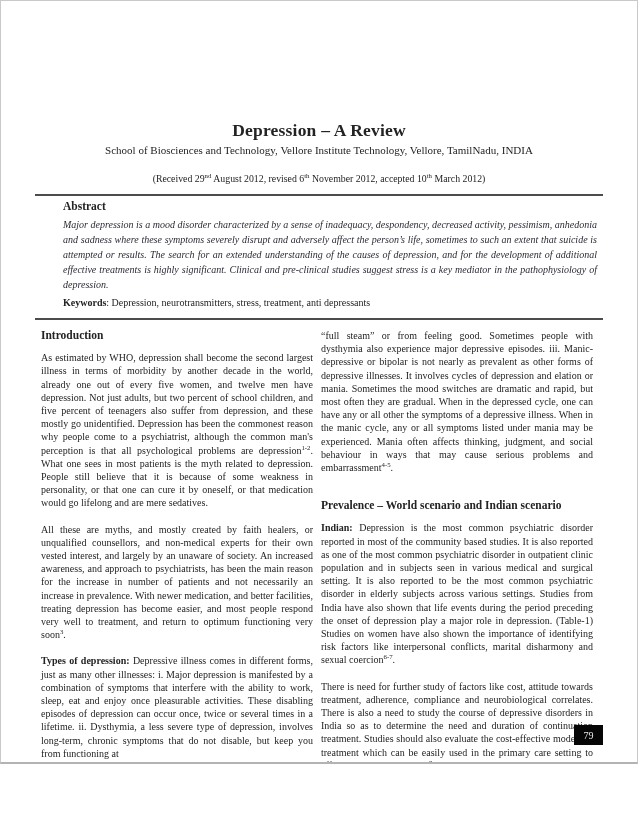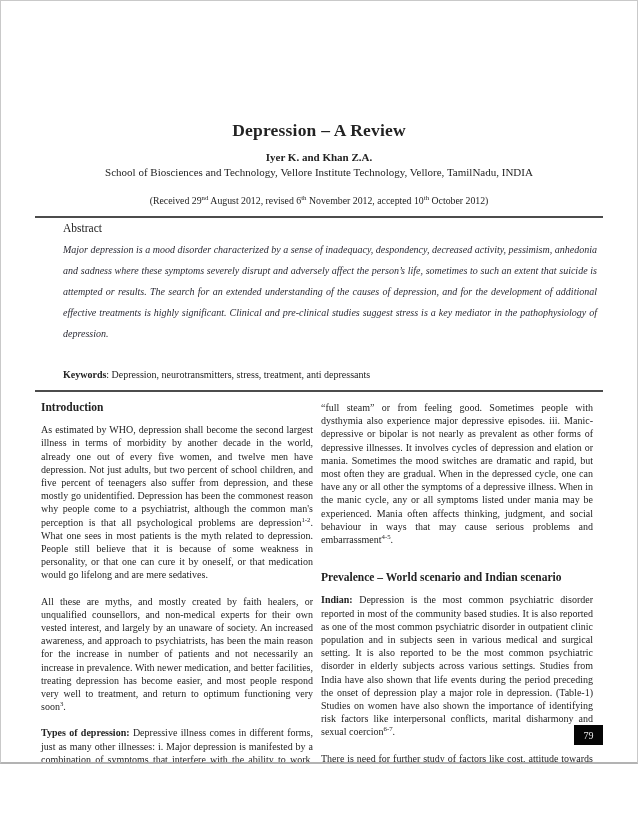--- a/index.html
+++ b/index.html
@@ -15,26 +15,26 @@
     overflow:hidden;
   }
   .header { text-align:center; padding-top:119px; }
   .title { font-size:17.5px; font-weight:bold; letter-spacing:0.2px; }
   .authors { font-size:11px; font-weight:bold; margin-top:10px; }
   .affiliation { font-size:11px; margin-top:3px; }
   .received { font-size:9.8px; margin-top:17px; }
   sup { font-size:6.8px; line-height:0; }
   .rule { height:2px; background:#4c4c4c; margin:10px 34px 0 34px; }
   .abstract { margin:4px 40px 0 62px; }
-  .abstract-heading { font-size:11.5px; font-weight:normal; }
+  .abstract-heading { font-size:11.5px; font-weight:bold; }
   .abstract-body {
     font-size:10px; font-style:italic; text-align:justify;
-    line-height:21px; margin-top:5px; color:#2b2b35;
+    line-height:15px; margin-top:5px; color:#2b2b35;
   }
-  .keywords { font-size:10px; margin-top:25px; }
+  .keywords { font-size:10px; margin-top:5px; }
   .bold { font-weight:bold; }
   .columns { display:flex; gap:8px; margin:9px 40px 0 40px; }
   .col { width:272px; font-size:10px; line-height:13.2px; text-align:justify; }
   .col p { margin:0 0 13px 0; }
   .col-heading { font-size:11.5px; font-weight:bold; margin:0 0 9px 0; text-align:left; }
   .col-heading.spaced { margin-top:25px; }
   .page-number {
     position:absolute; left:573px; top:724px;
     width:29px; height:20px;
     background:#060606; color:#e9e9e9;
@@ -42,23 +42,22 @@
     display:flex; align-items:center; justify-content:center;
   }
 </style>
 </head>
 <body>
 
 <div class="page">
 
   <div class="header">
     <div class="title">Depression – A Review</div>
-    <div class="authors">Iyer K. and Khan Z.A.</div>
     <div class="affiliation">School of Biosciences and Technology, Vellore Institute Technology, Vellore, TamilNadu, INDIA</div>
-    <div class="received"><span>(Received 29</span><sup>nd</sup><span> August 2012, revised 6</span><sup>th</sup><span> November 2012, accepted 10</span><sup>th</sup><span> October 2012)</span></div>
+    <div class="received"><span>(Received 29</span><sup>nd</sup><span> August 2012, revised 6</span><sup>th</sup><span> November 2012, accepted 10</span><sup>th</sup><span> March 2012)</span></div>
   </div>
 
   <div class="rule"></div>
 
   <div class="abstract">
     <div class="abstract-heading">Abstract</div>
     <div class="abstract-body">Major depression is a mood disorder characterized by a sense of inadequacy, despondency, decreased activity, pessimism, anhedonia and sadness where these symptoms severely disrupt and adversely affect the person’s life, sometimes to such an extent that suicide is attempted or results. The search for an extended understanding of the causes of depression, and for the development of additional effective treatments is highly significant. Clinical and pre-clinical studies suggest stress is a key mediator in the pathophysiology of depression.</div>
     <div class="keywords"><span class="bold">Keywords</span><span>: Depression, neurotransmitters, stress, treatment, anti depressants</span></div>
   </div>
 

